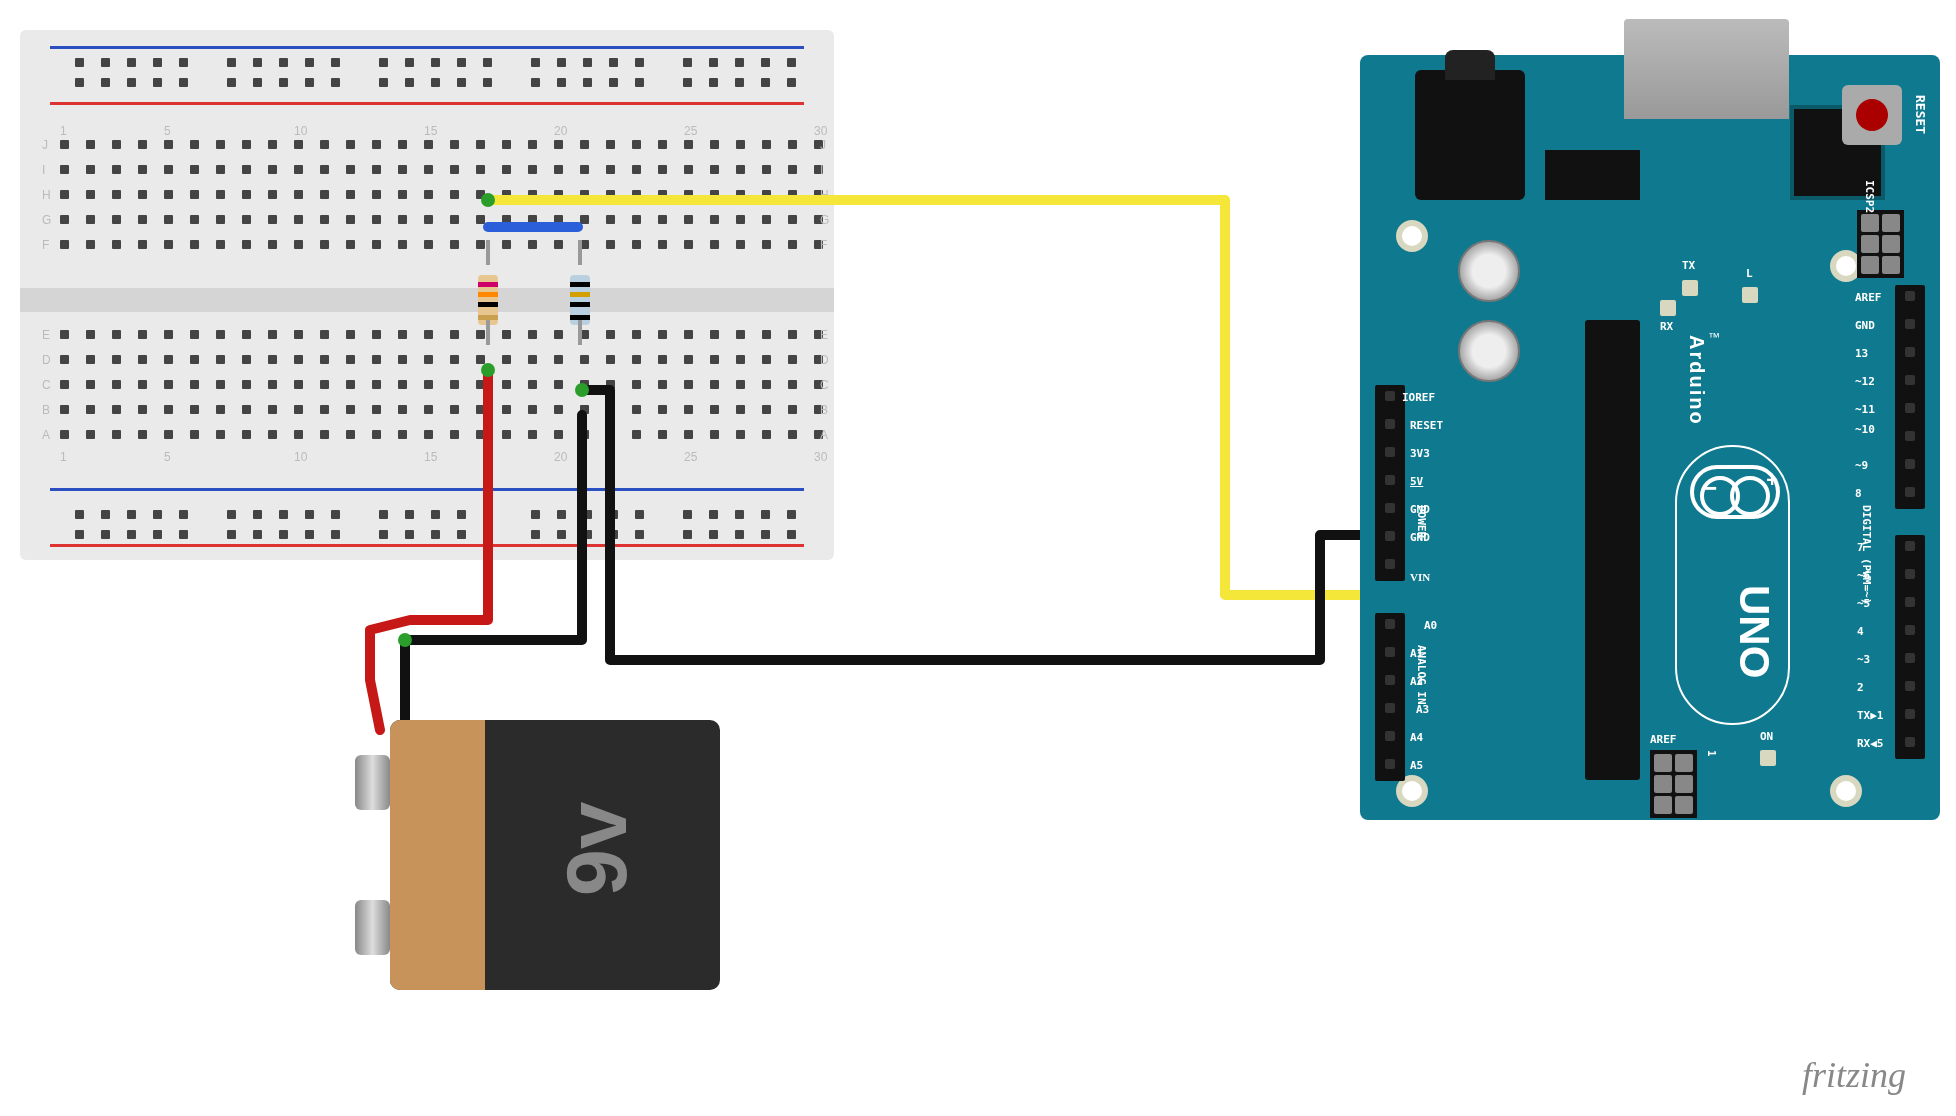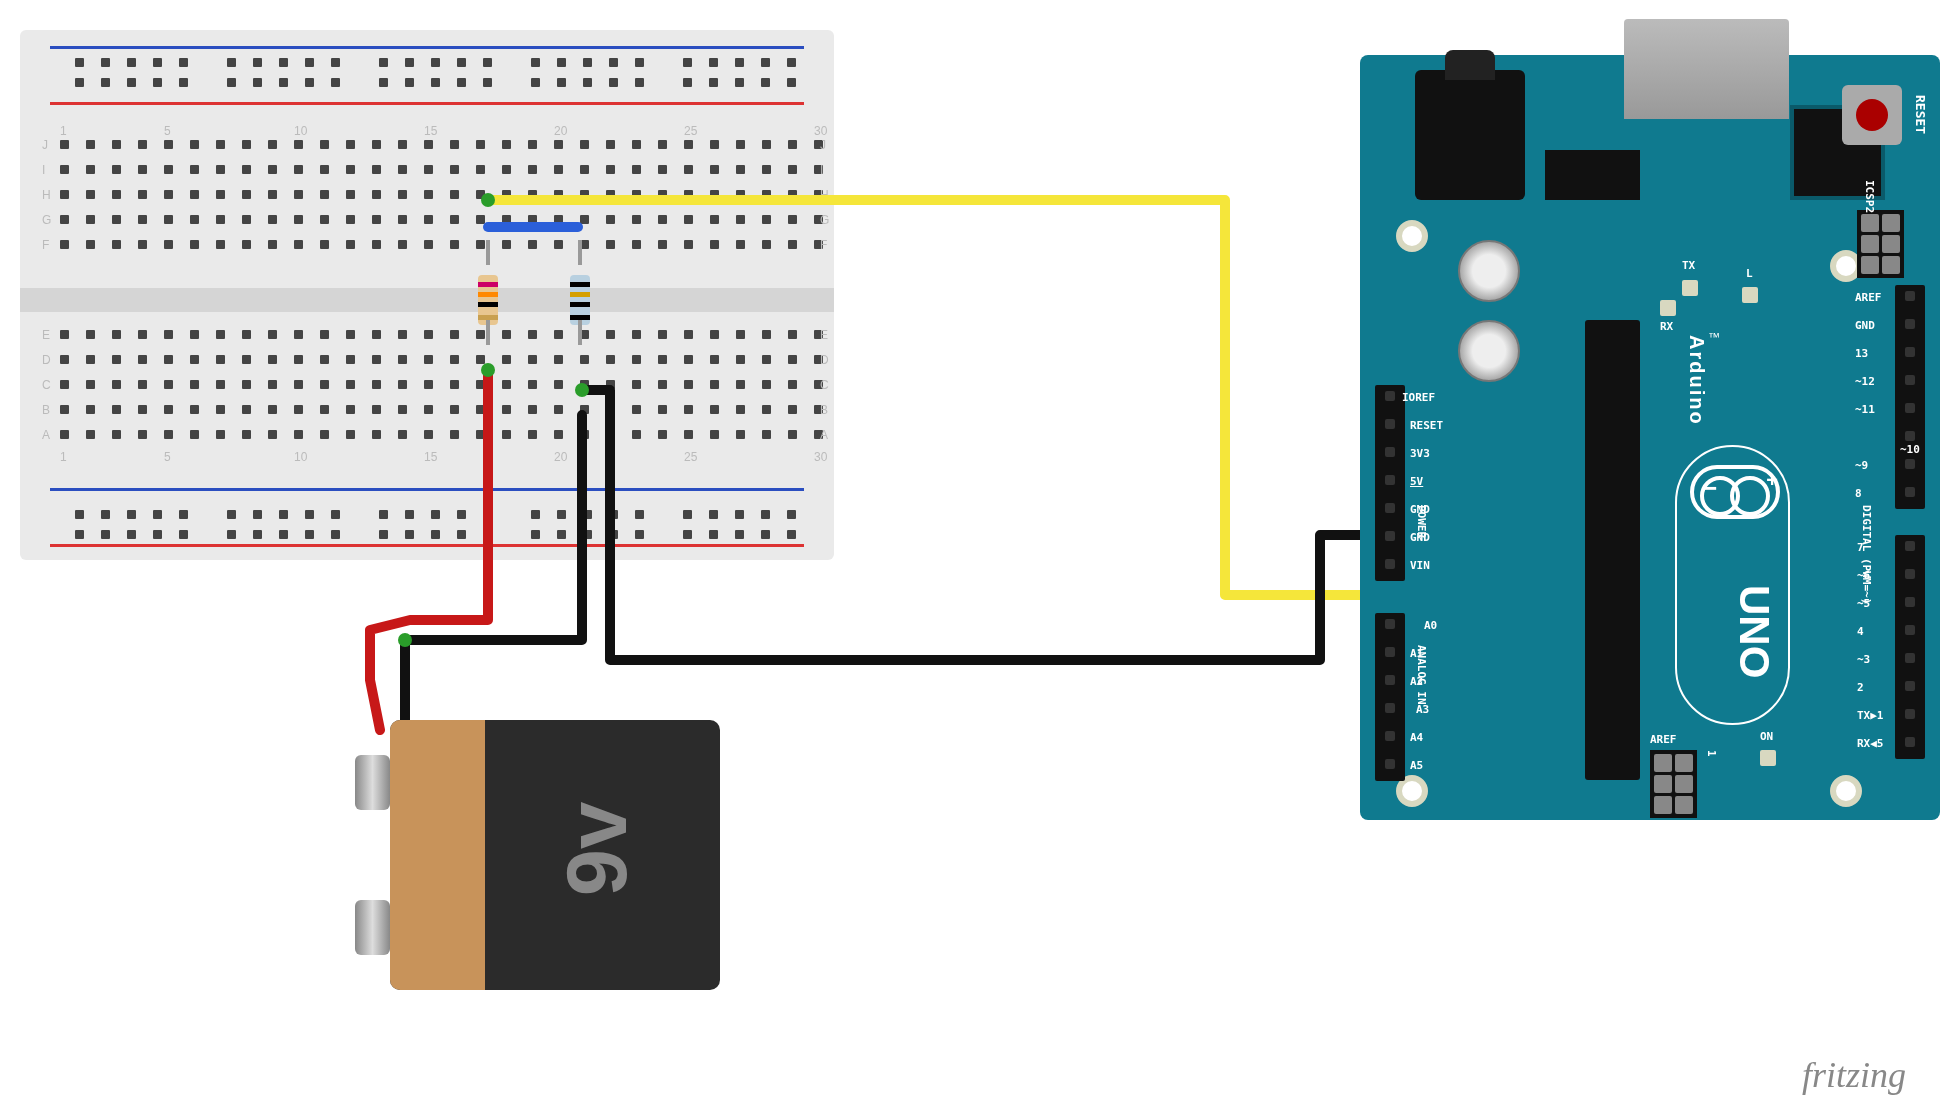--- a/index.html
+++ b/index.html
@@ -665,21 +665,21 @@
     <div class="ard-label small" style="left: 50px; top: 364px;">RESET</div>
     <div class="ard-pin-hole" style="left: 25px; top: 364px;"></div>
     <div class="ard-label small" style="left: 50px; top: 392px;">3V3</div>
     <div class="ard-pin-hole" style="left: 25px; top: 392px;"></div>
     <div class="ard-label small" style="left: 50px; top: 420px; text-decoration: underline;">5V</div>
     <div class="ard-pin-hole" style="left: 25px; top: 420px;"></div>
     <div class="ard-label small" style="left: 50px; top: 448px;">GND</div>
     <div class="ard-pin-hole" style="left: 25px; top: 448px;"></div>
     <div class="ard-label small" style="left: 50px; top: 476px;">GND</div>
     <div class="ard-pin-hole" style="left: 25px; top: 476px;"></div>
-    <div class="ard-label small" style="left: 50px; top: 504px;">VIN</div>
+    <div class="ard-label small" style="left: 50px; top: 516px; font-family: Liberation Serif, serif;">VIN</div>
     <div class="ard-pin-hole" style="left: 25px; top: 504px;"></div>
     <div class="ard-label small" style="left: 64px; top: 564px;">A0</div>
     <div class="ard-pin-hole" style="left: 25px; top: 564px;"></div>
     <div class="ard-label small" style="left: 50px; top: 592px;">A1</div>
     <div class="ard-pin-hole" style="left: 25px; top: 592px;"></div>
     <div class="ard-label small" style="left: 50px; top: 620px;">A2</div>
     <div class="ard-pin-hole" style="left: 25px; top: 620px;"></div>
     <div class="ard-label small" style="left: 56px; top: 648px;">A3</div>
     <div class="ard-pin-hole" style="left: 25px; top: 648px;"></div>
     <div class="ard-label small" style="left: 50px; top: 676px;">A4</div>
@@ -689,21 +689,21 @@
     <div class="ard-label small" style="left: 495px; top: 236px;">AREF</div>
     <div class="ard-pin-hole" style="left: 545px; top: 236px;"></div>
     <div class="ard-label small" style="left: 495px; top: 264px;">GND</div>
     <div class="ard-pin-hole" style="left: 545px; top: 264px;"></div>
     <div class="ard-label small" style="left: 495px; top: 292px;">13</div>
     <div class="ard-pin-hole" style="left: 545px; top: 292px;"></div>
     <div class="ard-label small" style="left: 495px; top: 320px;">~12</div>
     <div class="ard-pin-hole" style="left: 545px; top: 320px;"></div>
     <div class="ard-label small" style="left: 495px; top: 348px;">~11</div>
     <div class="ard-pin-hole" style="left: 545px; top: 348px;"></div>
-    <div class="ard-label small" style="left: 495px; top: 388px; margin-left: 45px;">~10</div>
+    <div class="ard-label small" style="left: 495px; top: 368px;">~10</div>
     <div class="ard-pin-hole" style="left: 545px; top: 376px;"></div>
     <div class="ard-label small" style="left: 495px; top: 404px;">~9</div>
     <div class="ard-pin-hole" style="left: 545px; top: 404px;"></div>
     <div class="ard-label small" style="left: 495px; top: 432px;">8</div>
     <div class="ard-pin-hole" style="left: 545px; top: 432px;"></div>
     <div class="ard-label small" style="left: 497px; top: 486px;">7</div>
     <div class="ard-pin-hole" style="left: 545px; top: 486px;"></div>
     <div class="ard-label small" style="left: 497px; top: 514px;">~6</div>
     <div class="ard-pin-hole" style="left: 545px; top: 514px;"></div>
     <div class="ard-label small" style="left: 497px; top: 542px;">~5</div>

